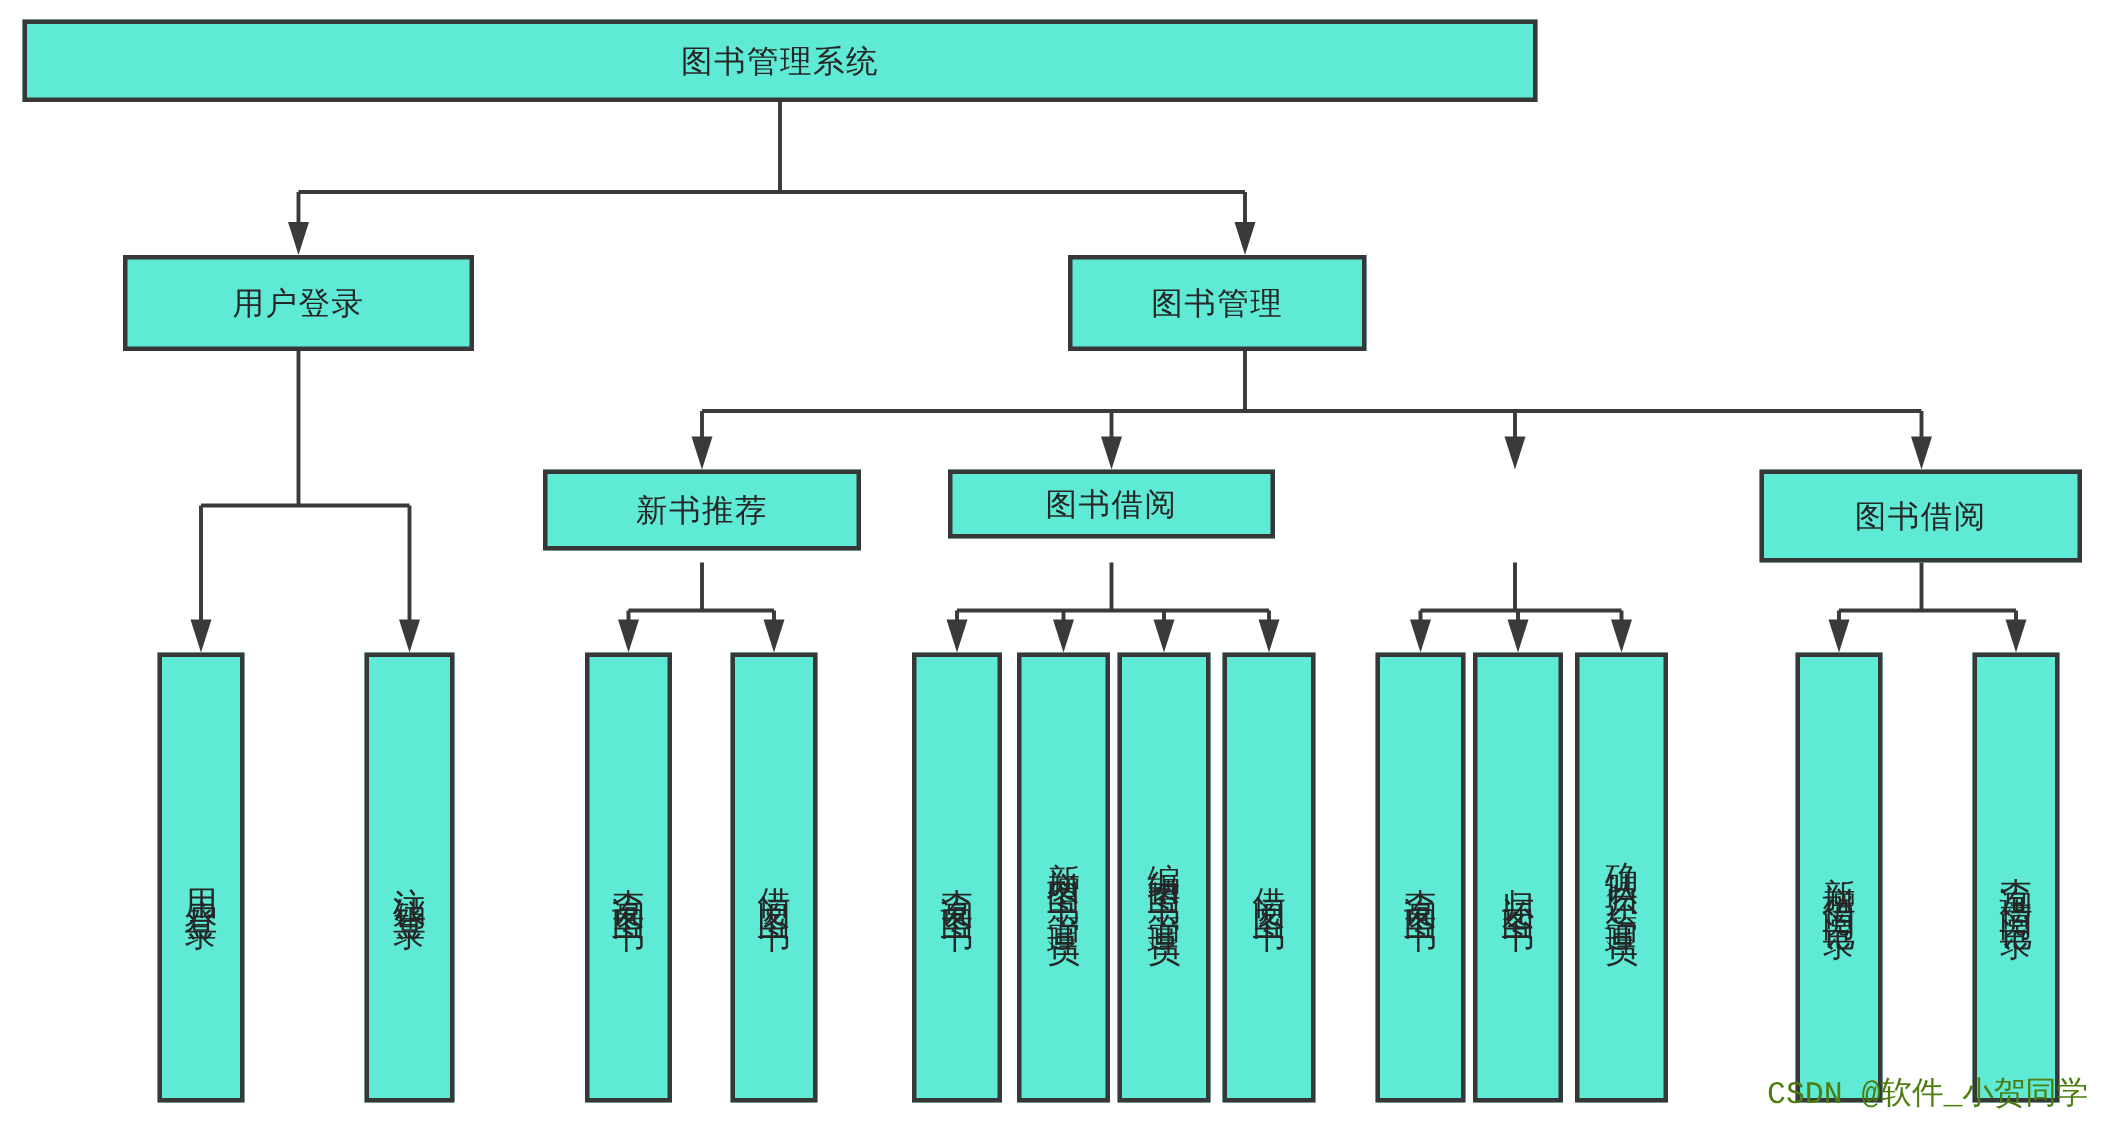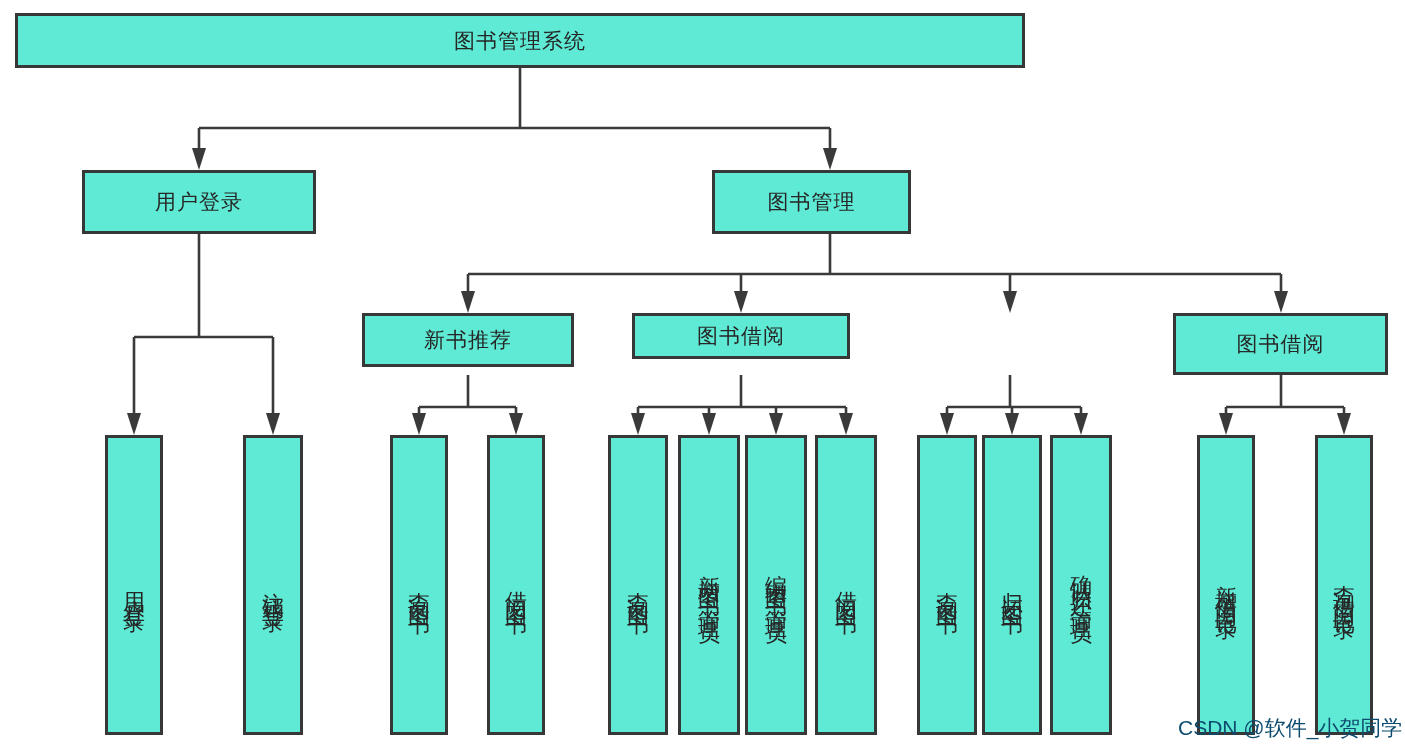--- a/index.html
+++ b/index.html
@@ -29,23 +29,24 @@
     text-orientation:mixed;
     font-size:22px;
     line-height:1;
     letter-spacing:7px;
     padding-top:6px;
   }
   #watermark{
     position:absolute;
     left:1178px;top:714px;
     font-size:21px;
-    color:#0c4a6e;
+    color:#4d7c0f;
     white-space:nowrap;
     z-index:3;
+    font-family:Liberation Mono, monospace;
   }
 </style>
 </head>
 <body>
 
 <div id="stage">
 
   <svg id="wires" viewBox="0 0 1405 747" xmlns="http://www.w3.org/2000/svg">
     <defs>
       <polygon id="ah" points="-7,-22 7,-22 0,0" fill="#3a3a3a"></polygon>

